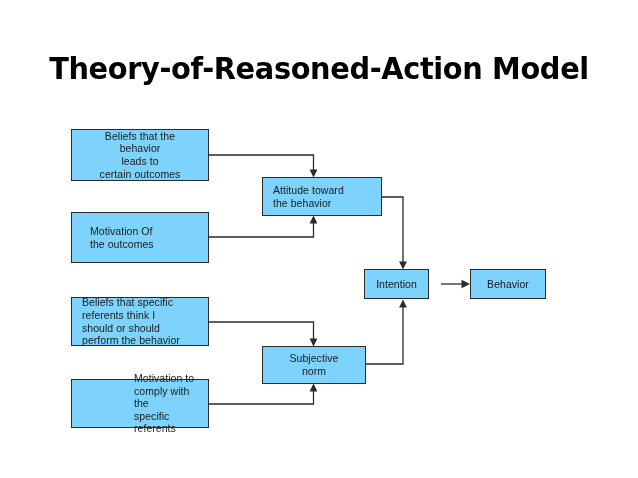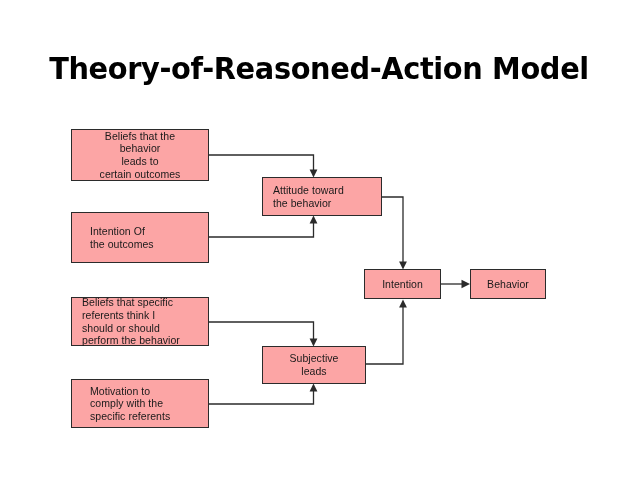--- a/index.html
+++ b/index.html
@@ -40,49 +40,49 @@
   #diagram {
     position: absolute;
     left: 0; top: 0;
     width: 638px;
     height: 478px;
   }
   .node {
     position: absolute;
     box-sizing: border-box;
     border: 1.4px solid #2b2b2b;
-    background: #fca5a5;
+    background: #7dd3fc;
     display: flex;
     align-items: center;
     font-size: 10.5px;
     line-height: 12.6px;
     color: #1a1a1a;
     letter-spacing: 0.05px;
   }
   .node .txt {
     width: 100%;
     padding: 0 8px;
     white-space: pre-line;
   }
   .node.center .txt { text-align: center; }
   .node.left   .txt { text-align: left; padding-left: 18px; }
   .node.mid    .txt { text-align: left; padding-left: 10px; }
 
   
   #box-beliefs-outcomes { left: 71px;  top: 113px; width: 138px; height: 52px; }
   #box-evaluation       { left: 71px;  top: 196px; width: 138px; height: 51px; }
   #box-beliefs-referents{ left: 71px;  top: 281px; width: 138px; height: 49px; }
-  #box-motivation       { left: 71px;  top: 363px; width: 138px; height: 49px; }
+  #box-motivation       { left: 71px;  top: 363px; width: 138px; height: 49px; padding-left: 44px; }
 
   
   #box-attitude { left: 262px; top: 161px; width: 120px; height: 39px; }
   #box-subjective-norm { left: 262px; top: 330px; width: 104px; height: 38px; }
 
   
-  #box-intention { left: 364px; top: 253px; width: 77px; height: 30px; }
+  #box-intention { left: 364px; top: 253px; width: 65px; height: 30px; }
   #box-behavior  { left: 470px; top: 253px; width: 76px; height: 30px; }
 
   svg#edges {
     position: absolute;
     left: 0; top: 0;
     width: 638px;
     height: 478px;
     overflow: visible;
   }
   svg#edges path,
@@ -142,21 +142,21 @@
     </svg>
 
     <div class="node center" id="box-beliefs-outcomes">
       <span class="txt">Beliefs that the
 behavior
 leads  to
 certain  outcomes</span>
     </div>
 
     <div class="node left" id="box-evaluation">
-      <span class="txt">Intention Of
+      <span class="txt">Motivation Of
 the outcomes</span>
     </div>
 
     <div class="node mid" id="box-beliefs-referents">
       <span class="txt">Beliefs that specific
 referents think I
 should or should
 perform the behavior</span>
     </div>
 
@@ -166,21 +166,21 @@
 specific referents</span>
     </div>
 
     <div class="node mid" id="box-attitude">
       <span class="txt">Attitude toward
 the behavior</span>
     </div>
 
     <div class="node center" id="box-subjective-norm">
       <span class="txt">Subjective
-leads</span>
+norm</span>
     </div>
 
     <div class="node center" id="box-intention">
       <span class="txt">Intention</span>
     </div>
 
     <div class="node center" id="box-behavior">
       <span class="txt">Behavior</span>
     </div>
 

